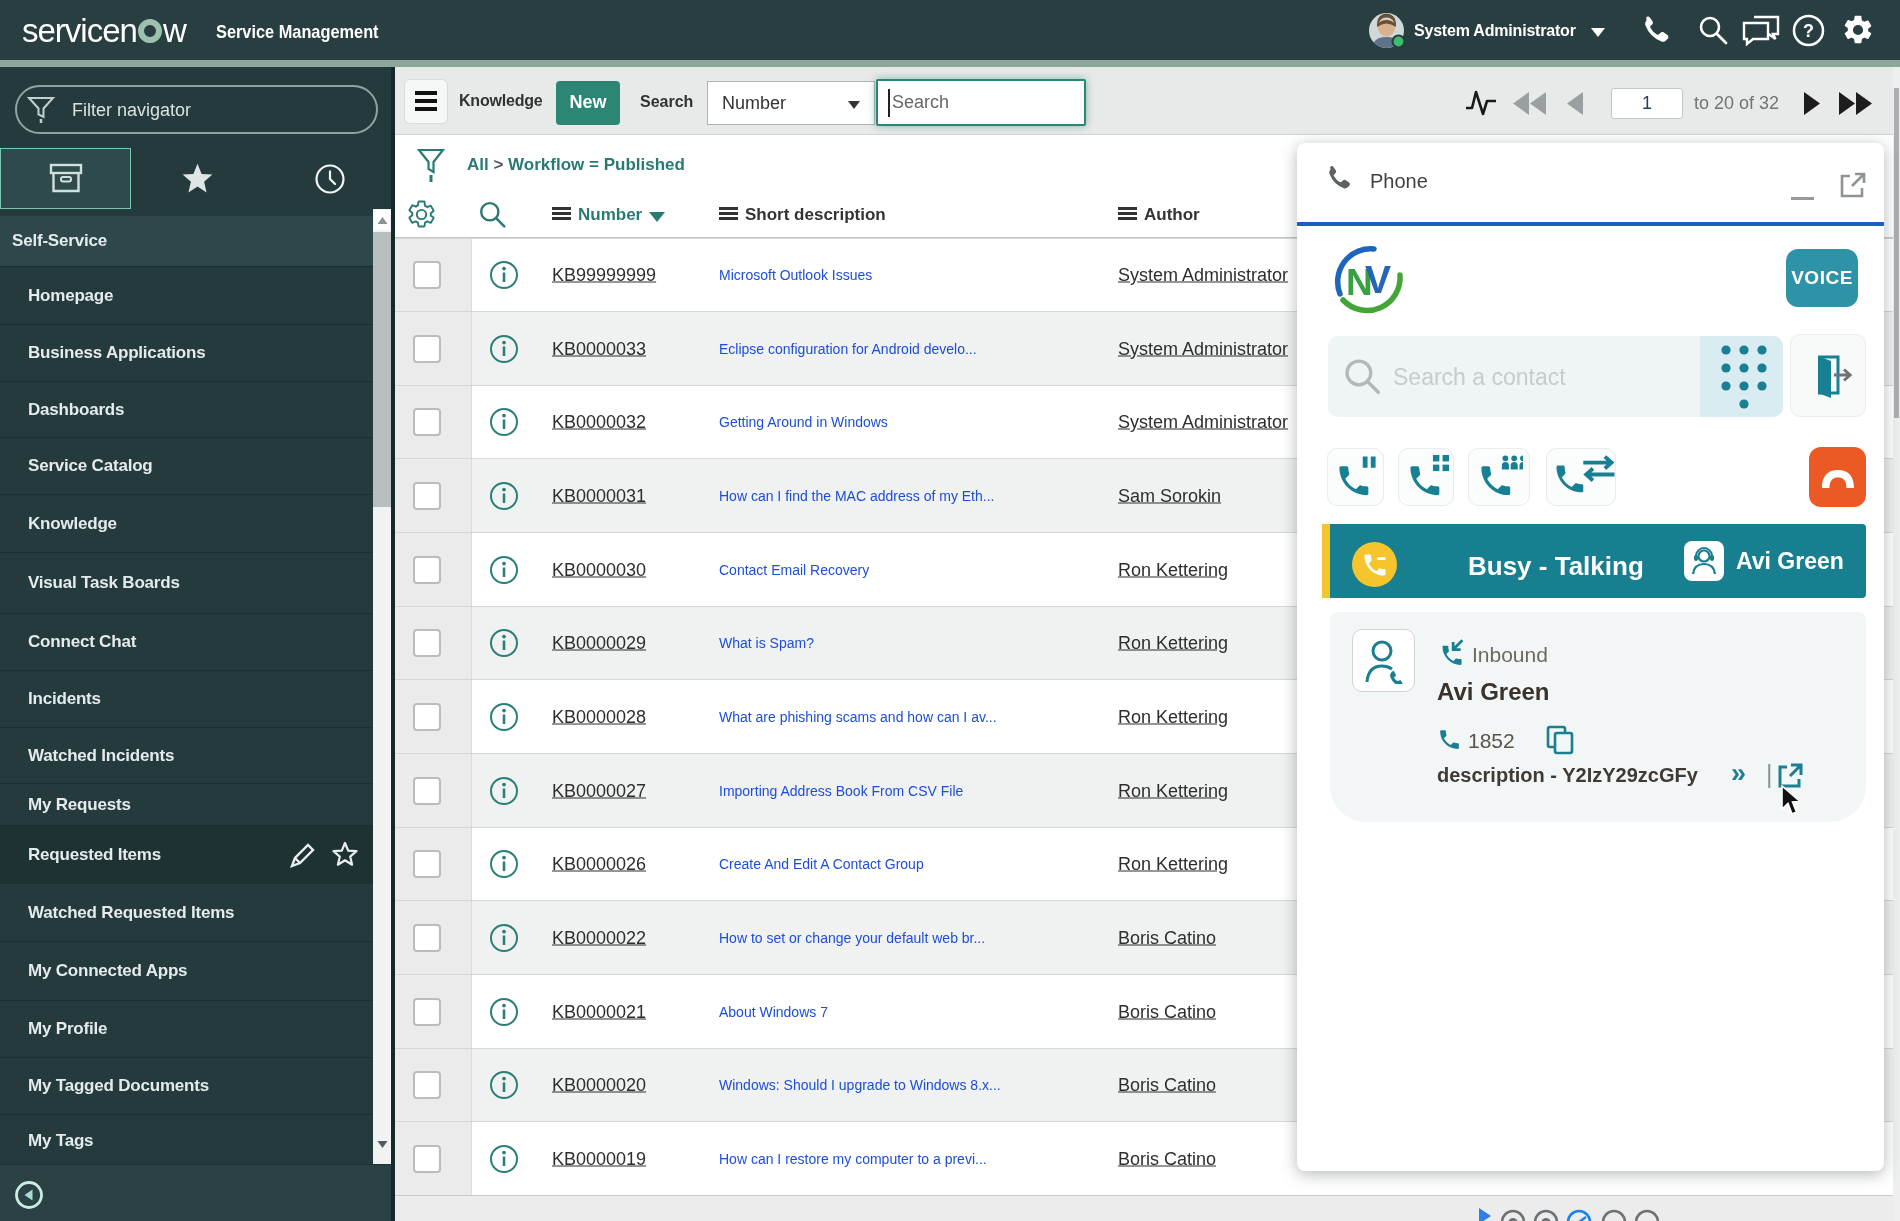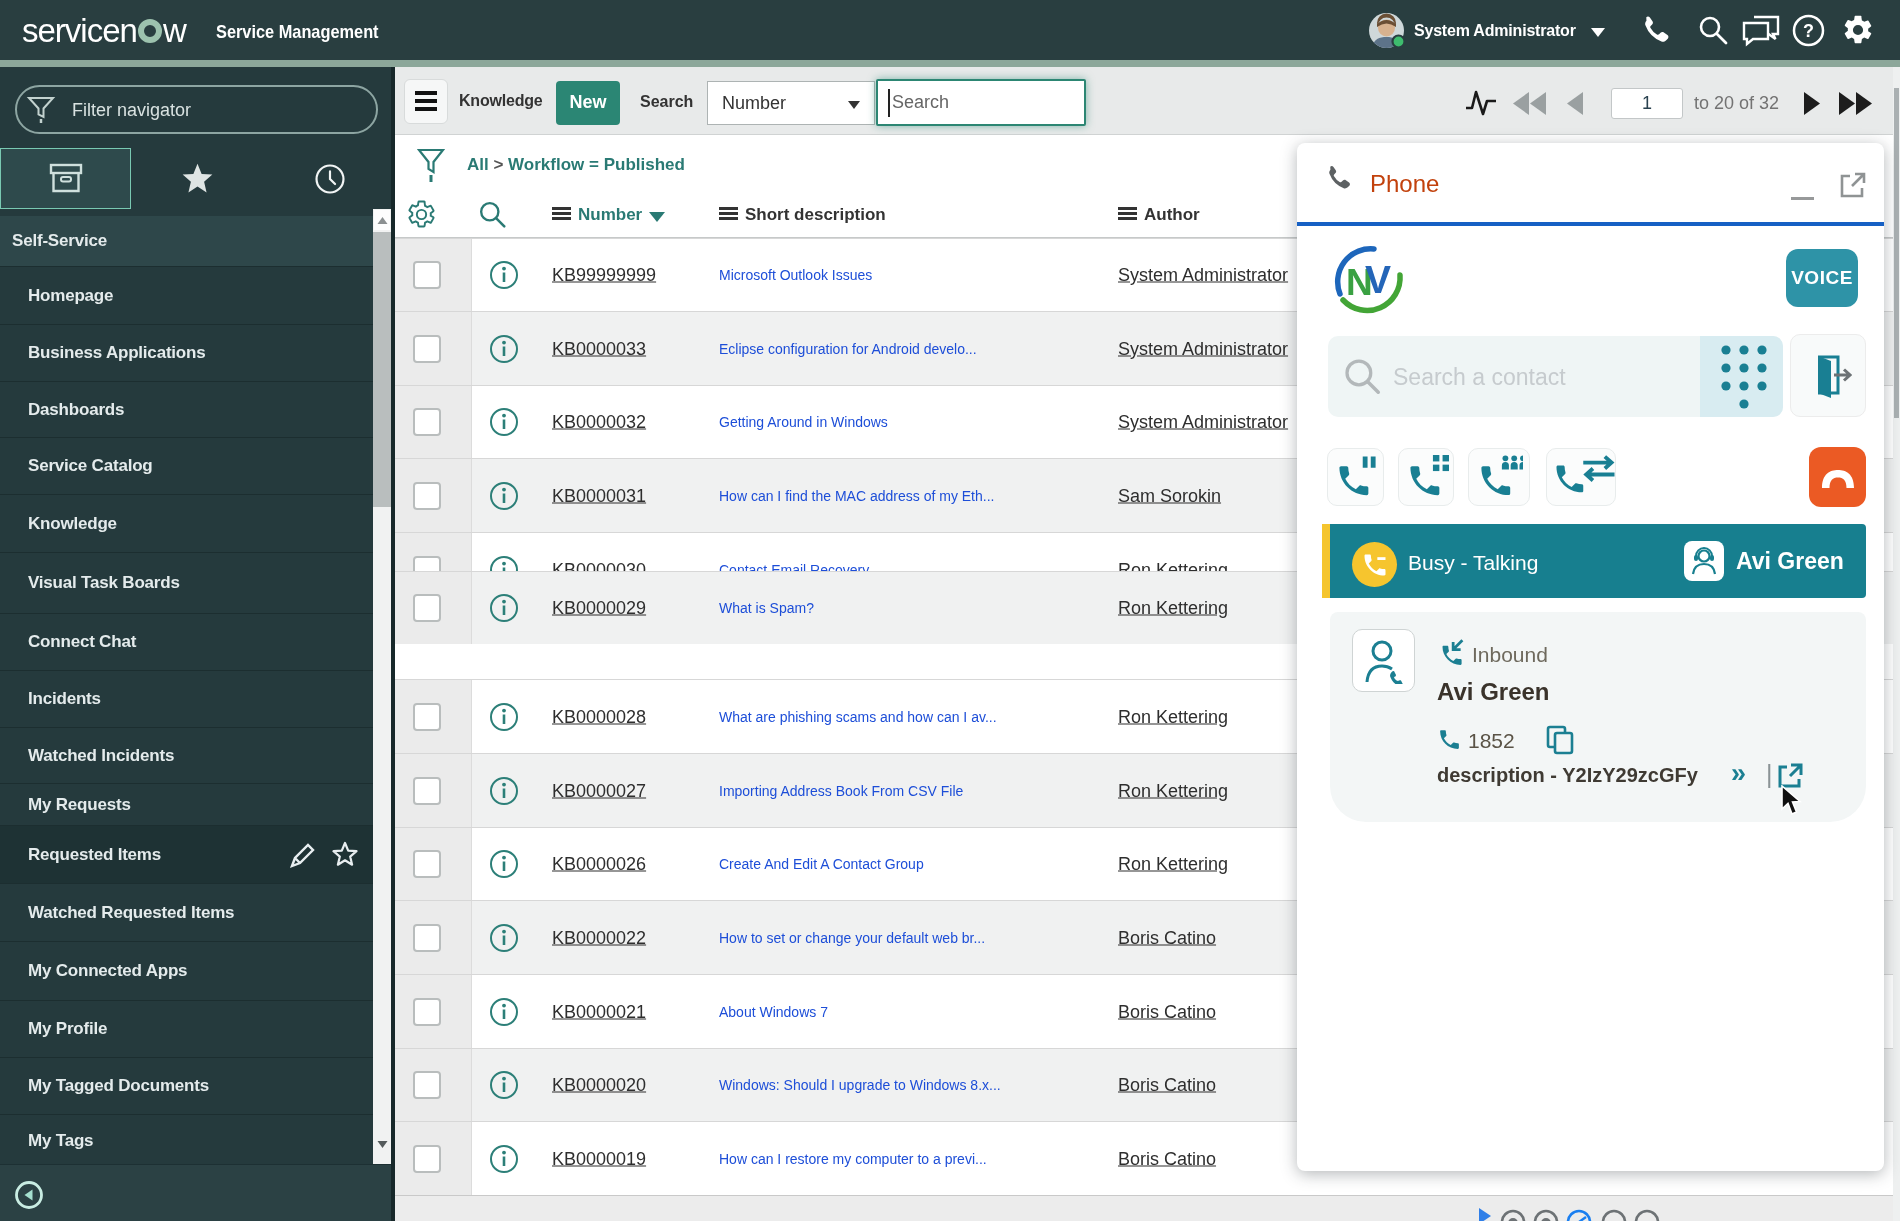--- a/index.html
+++ b/index.html
@@ -310,21 +310,21 @@
     <div class="cb"></div>
 <svg class="info" style="position:absolute;left:94px;top:50%;margin-top:-15px" width="30" height="30" viewBox="0 0 30 30">
       <circle cx="15" cy="15" r="13" fill="none" stroke="#2c7f78" stroke-width="2"></circle>
       <circle cx="15" cy="8.6" r="1.9" fill="#2c7f78"></circle>
       <path d="M15 12.5 V22" stroke="#2c7f78" stroke-width="2.6"></path>
     </svg>
 <span class="kb">KB0000030</span>
     <span class="de">Contact Email Recovery</span>
     <span class="au">Ron Kettering</span>
   </div>
-<div class="row g" style="top:571px;height:73px">
+<div class="row g" style="top:606px;height:73px">
     <div class="cbcol"></div>
     <div class="cb"></div>
 <svg class="info" style="position:absolute;left:94px;top:50%;margin-top:-15px" width="30" height="30" viewBox="0 0 30 30">
       <circle cx="15" cy="15" r="13" fill="none" stroke="#2c7f78" stroke-width="2"></circle>
       <circle cx="15" cy="8.6" r="1.9" fill="#2c7f78"></circle>
       <path d="M15 12.5 V22" stroke="#2c7f78" stroke-width="2.6"></path>
     </svg>
 <span class="kb">KB0000029</span>
     <span class="de">What is Spam?</span>
     <span class="au">Ron Kettering</span>
@@ -426,21 +426,21 @@
 <circle cx="36" cy="15" r="5" fill="#6d7275"></circle>
     <circle cx="69" cy="15" r="5" fill="#6d7275"></circle>
 </svg>
 <div id="pgtrack"></div>
 <div id="pgthumb"></div>
 
 <div id="widget" style="position:absolute;left:1297px;top:143px;width:587px;height:1028px;background:#fff;border-radius:8px;box-shadow:0 3px 16px rgba(40,50,55,.35)"></div>
 <svg style="position:absolute;left:1322px;top:162px" width="32" height="32" viewBox="0 0 24 24">
     <path d="M6.2 3.5 c.7-.7 1.8-.6 2.4.2 l1.7 2.4 c.5.7.4 1.6-.2 2.2 l-1 1 c-.3.3-.4.8-.2 1.2 a11.5 11.5 0 0 0 4.6 4.6 c.4.2.9.1 1.2-.2 l1-1 c.6-.6 1.5-.7 2.2-.2 l2.4 1.7 c.8.6.9 1.7.2 2.4 l-1.2 1.2 c-.8.8-2 1.1-3 .7 A18.5 18.5 0 0 1 5.6 8.9 c-.4-1.1-.1-2.3.7-3.1 Z" fill="#5d6163"></path>
   </svg>
-<div style="position:absolute;left:1370px;top:170px;font-size:24px;color:#c2410c">Phone</div>
+<div style="position:absolute;left:1370px;top:170px;font-size:20px;color:#404040">Phone</div>
 <div style="position:absolute;left:1791px;top:197px;width:23px;height:3px;background:#97999a"></div>
 <svg style="position:absolute;left:1838px;top:170px" width="30" height="30" viewBox="0 0 30 30">
     <path d="M12 6 H4 V26 H24 V18" fill="none" stroke="#8f9394" stroke-width="2.6"></path>
     <path d="M17 4 H26 V13 M26 4 L14 16" fill="none" stroke="#8f9394" stroke-width="2.6"></path>
   </svg>
 <div style="position:absolute;left:1297px;top:222px;width:587px;height:4px;background:#1660c4"></div>
 
 <svg style="position:absolute;left:1329px;top:242px" width="78" height="78" viewBox="0 0 78 78">
 <circle cx="39" cy="39" r="33" fill="#fff"></circle>
 <path d="M45 7 A33 33 0 0 0 11 52" fill="none" stroke="#1d66bb" stroke-width="5.5" stroke-linecap="round"></path>
@@ -514,21 +514,21 @@
     <path d="M5 24 C5 10 13 6 21 6 C29 6 37 10 37 24 L29.5 24 C29.5 16 26 13.5 21 13.5 C16 13.5 12.5 16 12.5 24 Z" fill="#fff"></path>
   </svg>
 
 <div style="position:absolute;left:1322px;top:524px;width:8px;height:74px;background:#f5c52e"></div>
 <div style="position:absolute;left:1330px;top:524px;width:536px;height:74px;background:#177f8f;border-radius:0 4px 4px 0"></div>
 <div style="position:absolute;left:1352px;top:542px;width:45px;height:45px;background:#f6c52e;border-radius:50%"></div>
 <svg style="position:absolute;left:1361px;top:551px" width="28" height="28" viewBox="0 0 24 24">
     <path d="M6.62 10.79c1.44 2.83 3.76 5.14 6.59 6.59l2.2-2.2c.27-.27.67-.36 1.02-.24 1.12.37 2.33.57 3.57.57.55 0 1 .45 1 1V20c0 .55-.45 1-1 1-9.39 0-17-7.61-17-17 0-.55.45-1 1-1h3.5c.55 0 1 .45 1 1 0 1.25.2 2.45.57 3.57.11.35.03.74-.25 1.02l-2.2 2.2z" fill="#fff"></path>
     <path d="M14 6.5 H21" stroke="#fff" stroke-width="2.4"></path>
   </svg>
-<div style="position:absolute;left:1408px;top:551px;font-size:21px;font-weight:normal;color:#fff">Busy - Talking</div>
+<div style="position:absolute;left:1468px;top:551px;font-size:26px;font-weight:bold;color:#fff">Busy - Talking</div>
 <div style="position:absolute;left:1684px;top:541px;width:40px;height:40px;background:#fff;border-radius:8px"></div>
 <svg style="position:absolute;left:1690px;top:546px" width="28" height="30" viewBox="0 0 28 30">
     <circle cx="14" cy="10" r="5.5" fill="none" stroke="#177f8f" stroke-width="2.2"></circle>
     <path d="M3 28 c1-8 6-10 11-10 s10 2 11 10" fill="none" stroke="#177f8f" stroke-width="2.2"></path>
     <path d="M6 10 a8 8 0 0 1 16 0" fill="none" stroke="#177f8f" stroke-width="2"></path>
     <rect x="20" y="9" width="4" height="6" rx="2" fill="#177f8f"></rect>
     <rect x="4" y="9" width="4" height="6" rx="2" fill="#177f8f"></rect>
   </svg>
 <div style="position:absolute;left:1736px;top:548px;font-size:23px;font-weight:bold;color:#fff">Avi Green</div>
 

